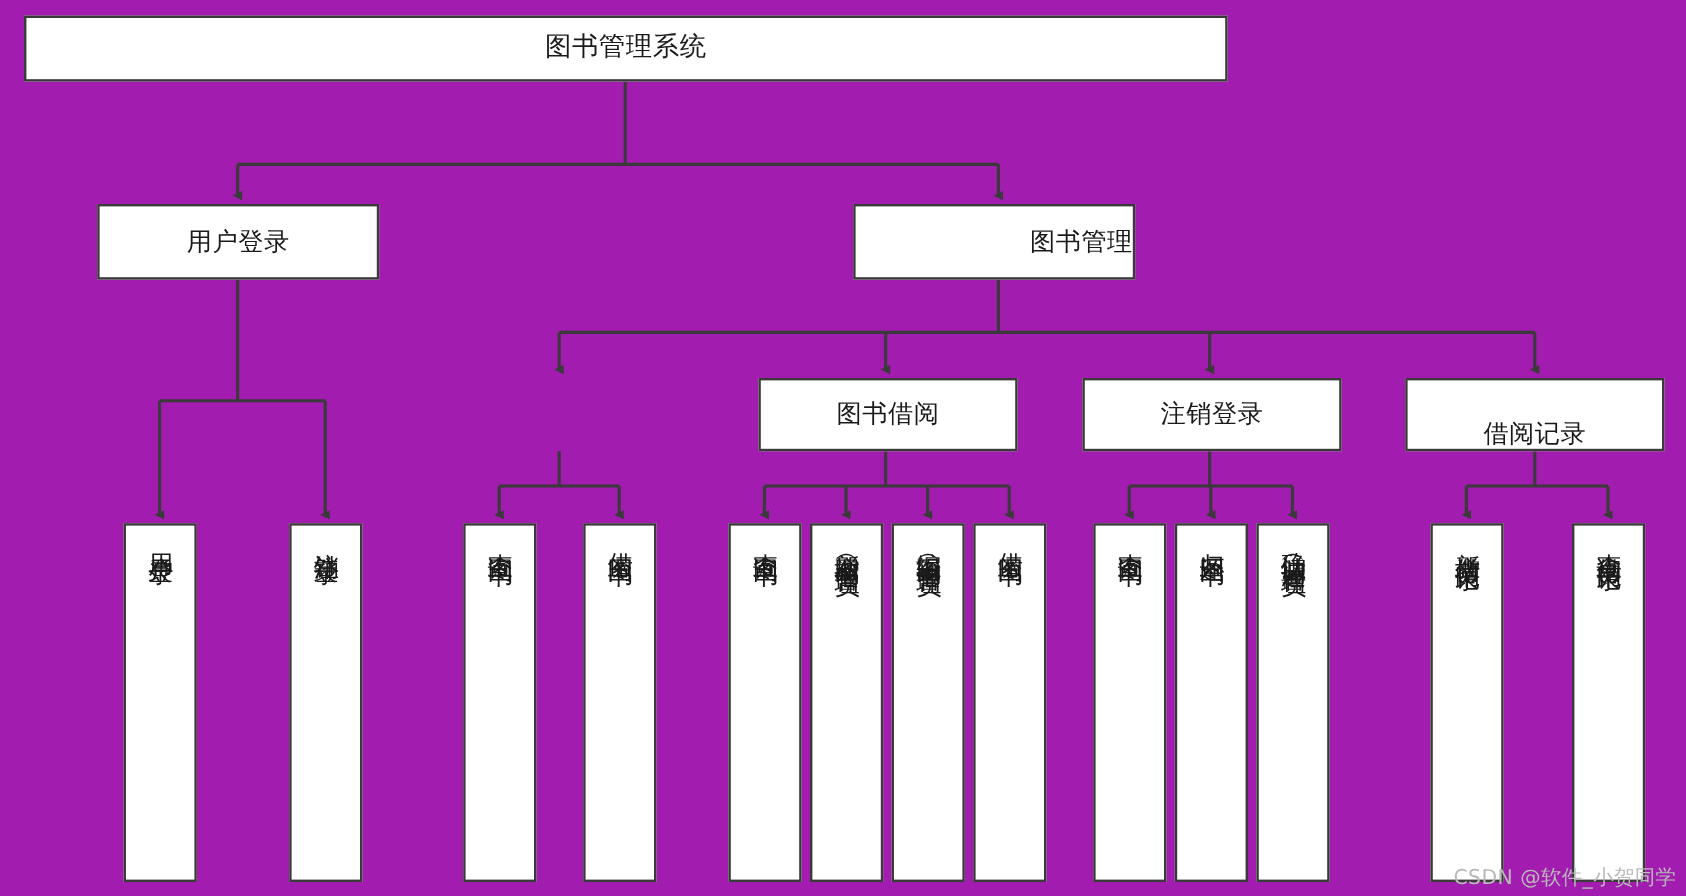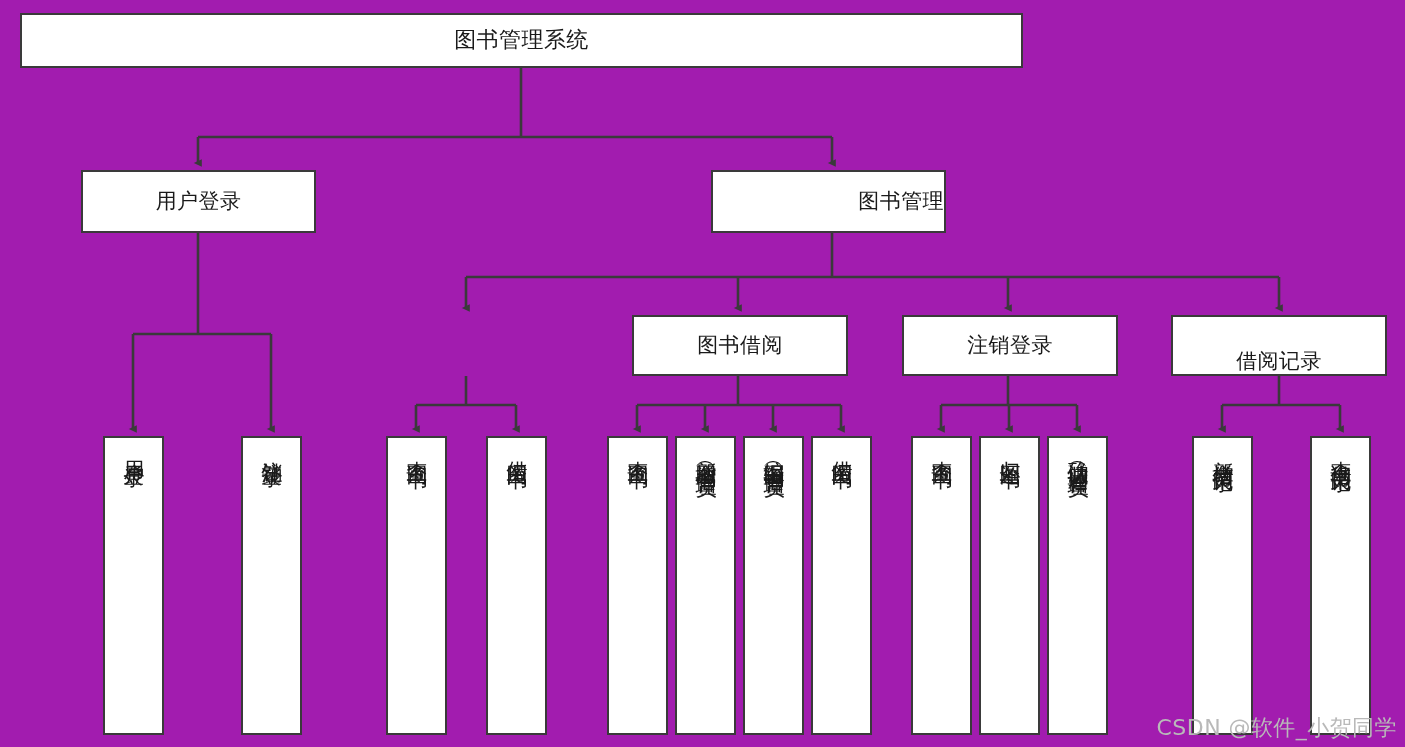--- a/index.html
+++ b/index.html
@@ -62,21 +62,21 @@
     text-orientation: upright;
     font-size: 21px;
     line-height: 1.0;
     letter-spacing: 0.12em;
     white-space: nowrap;
   }
   #watermark {
     position: absolute;
     right: 8px;
     bottom: 4px;
-    font-size: 22px;
+    font-size: 17px;
     color: #b9b9b9;
     letter-spacing: 0.02em;
     z-index: 3;
     user-select: none;
     white-space: nowrap;
   }
 </style>
 </head>
 <body>
 

